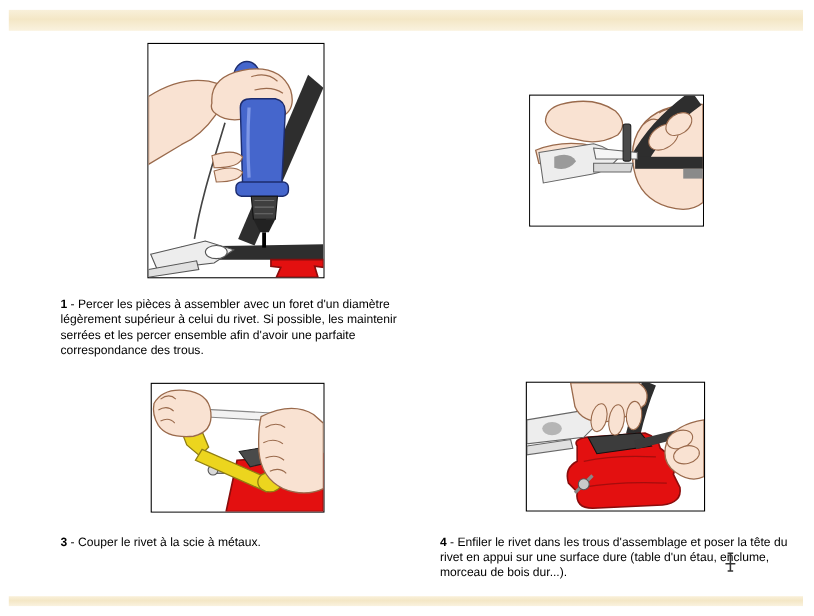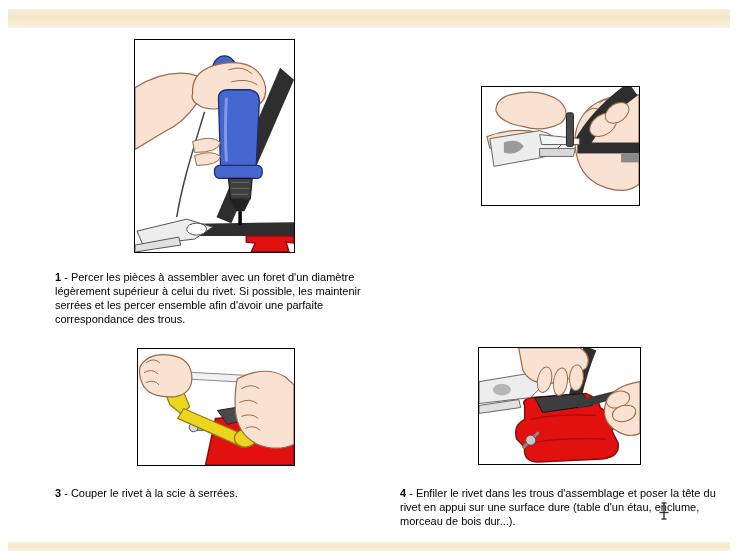--- a/index.html
+++ b/index.html
@@ -145,21 +145,21 @@
 
       <path d="M162,34 Q136,38 128,54 Q122,72 136,82 Q150,92 162,86 Z" fill="#f9e2d2" stroke="#9a6a4c" stroke-width="1.2"></path>
       <ellipse cx="140" cy="52" rx="12" ry="8" fill="#f9e2d2" stroke="#9a6a4c" stroke-width="1" transform="rotate(-20 140 52)"></ellipse>
       <ellipse cx="146" cy="66" rx="12" ry="8" fill="#f9e2d2" stroke="#9a6a4c" stroke-width="1" transform="rotate(-15 146 66)"></ellipse>
     </svg>
   </div>
 
   <p class="caption cap1"><span class="num">1</span> <span>- Percer les pièces à assembler avec un foret d'un diamètre légèrement supérieur à celui du rivet. Si possible, les maintenir serrées et les percer ensemble afin d'avoir une parfaite correspondance des trous.</span></p>
 
 
-  <p class="caption cap3"><span class="num">3</span> <span>- Couper le rivet à la scie à serrées.</span></p>
+  <p class="caption cap3"><span class="num">3</span> <span>- Couper le rivet à la scie à métaux.</span></p>
 
   <p class="caption cap4"><span class="num">4</span> <span>- Enfiler le rivet dans les trous d'assemblage et poser la tête du rivet en appui sur une surface dure (table d'un étau, enclume, morceau de bois dur...).</span></p>
 
   <svg class="cursor" width="16" height="20" viewBox="0 0 16 20">
     <g stroke="#333" stroke-width="1.4" fill="none">
       <line x1="8" y1="2" x2="8" y2="18"></line>
       <line x1="3.5" y1="11.5" x2="12.5" y2="11.5"></line>
       <line x1="5.5" y1="2" x2="10.5" y2="2"></line>
       <line x1="5.5" y1="18" x2="10.5" y2="18"></line>
     </g>

